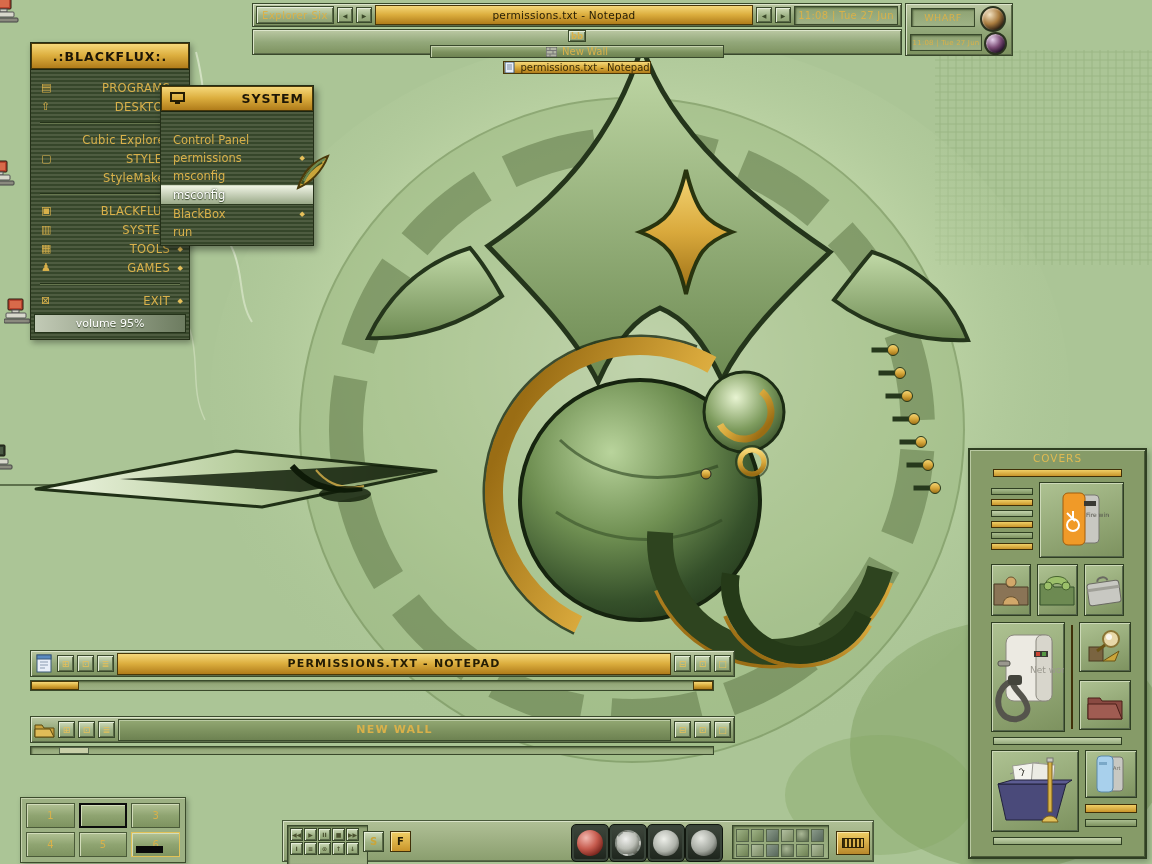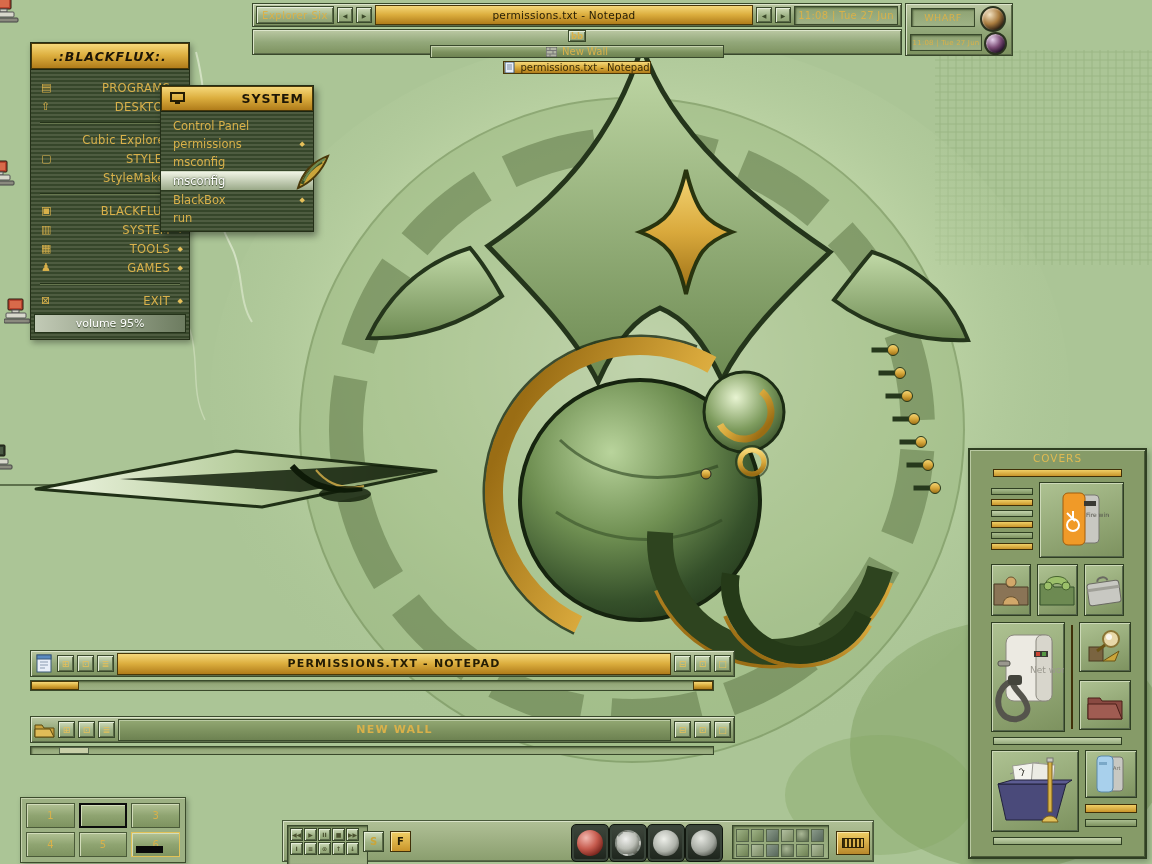--- a/index.html
+++ b/index.html
@@ -58,39 +58,39 @@
   .wharf{left:905px;top:3px;width:106px;height:51px;}
   .wharf-label{left:5px;top:4px;width:62px;height:17px;font-size:9.5px;display:flex;align-items:center;justify-content:center;letter-spacing:.5px;}
   .orb{border-radius:50%;border:2px solid #2a331f;box-shadow:inset 1px 1px 2px #fff8;}
   .orb1{left:74px;top:2px;width:22px;height:22px;background:radial-gradient(circle at 35% 30%,#f2e2c2,#a97b3e 45%,#241810 80%);}
   .orb2{left:78px;top:28px;width:19px;height:19px;background:radial-gradient(circle at 35% 30%,#e6d2ec,#7a4a74 45%,#180c20 80%);}
   .wharf-clock{left:4px;top:30px;width:70px;height:15px;font-size:7px;display:flex;align-items:center;justify-content:center;letter-spacing:.2px;}
 
   
   .menu{left:30px;top:42px;width:158px;border:1px solid #242f18;box-shadow:2px 3px 6px #0005;}
   .menu-header{height:24px;display:flex;align-items:center;justify-content:center;
-    font-weight:bold;font-size:12.5px;letter-spacing:1px;color:#1d1606;font-style:italic;}
+    font-weight:bold;font-size:12.5px;letter-spacing:1px;color:#1d1606;}
   .menu-body{
     background:repeating-linear-gradient(180deg,#4e5c40 0 2px,#36462a 2px 4px);
     padding:8px 0 3px;border-top:1px solid #1c2612;
   }
   .menu-item{height:19px;display:flex;align-items:center;padding:0 6px 0 10px;cursor:default;}
   .menu-item .mi-icon{width:20px;font-size:11px;color:#d9b14a;text-align:left;}
   .menu-item .mi-label{flex:1;text-align:right;font-size:11.5px;color:#d9b14a;letter-spacing:.3px;padding-right:5px;}
   .menu-item .mi-arrow{width:8px;font-size:7px;color:#e6c05a;text-align:right;}
   .menu-sep{height:0;border-top:1px solid #25331a;border-bottom:1px solid #66764e;margin:6px 9px;}
   .volume-bar{margin:4px 3px 3px;height:17px;background:linear-gradient(90deg,#c2cab6,#6d7c60);
     border:1px solid #25331a;color:#fff;font-size:11px;display:flex;align-items:center;justify-content:center;
     text-shadow:0 1px 1px #3a4a2c;}
 
   
   .submenu{left:160px;top:85px;width:152px;border:1px solid #242f18;box-shadow:3px 4px 7px #0006;}
   .submenu-header{height:23px;display:flex;align-items:center;padding:0 8px;}
   .submenu-header .sm-title{flex:1;text-align:right;font-weight:bold;font-size:12.5px;letter-spacing:1px;color:#1d1606;}
-  .submenu-body{background:repeating-linear-gradient(180deg,#4e5c40 0 2px,#36462a 2px 4px);padding:5px 0 4px;border-top:1px solid #1c2612;}
+  .submenu-body{background:repeating-linear-gradient(180deg,#4e5c40 0 2px,#36462a 2px 4px);padding:19px 0 4px;border-top:1px solid #1c2612;}
   .sub-item{height:18px;display:flex;align-items:center;padding:0 8px 0 12px;font-size:11.5px;color:#d9b14a;}
   .sub-item .si-label{flex:1;}
   .sub-item .si-arrow{font-size:7px;color:#e6c05a;}
   .sub-item.hl{background:linear-gradient(180deg,#eff3e4,#9aa988);color:#fff;
     text-shadow:0 0 2px #3a4a2c,0 1px 1px #3a4a2c;border-top:1px solid #cfd8c2;border-bottom:1px solid #2c3a20;}
 
   
   .winbar{height:27px;display:flex;align-items:center;gap:3px;padding:0 3px;box-sizing:border-box;}
   .win-btn{width:17px;height:17px;font-size:9px;color:#e6c05a;}
   .win-title{flex:1;height:20px;display:flex;align-items:center;justify-content:center;

